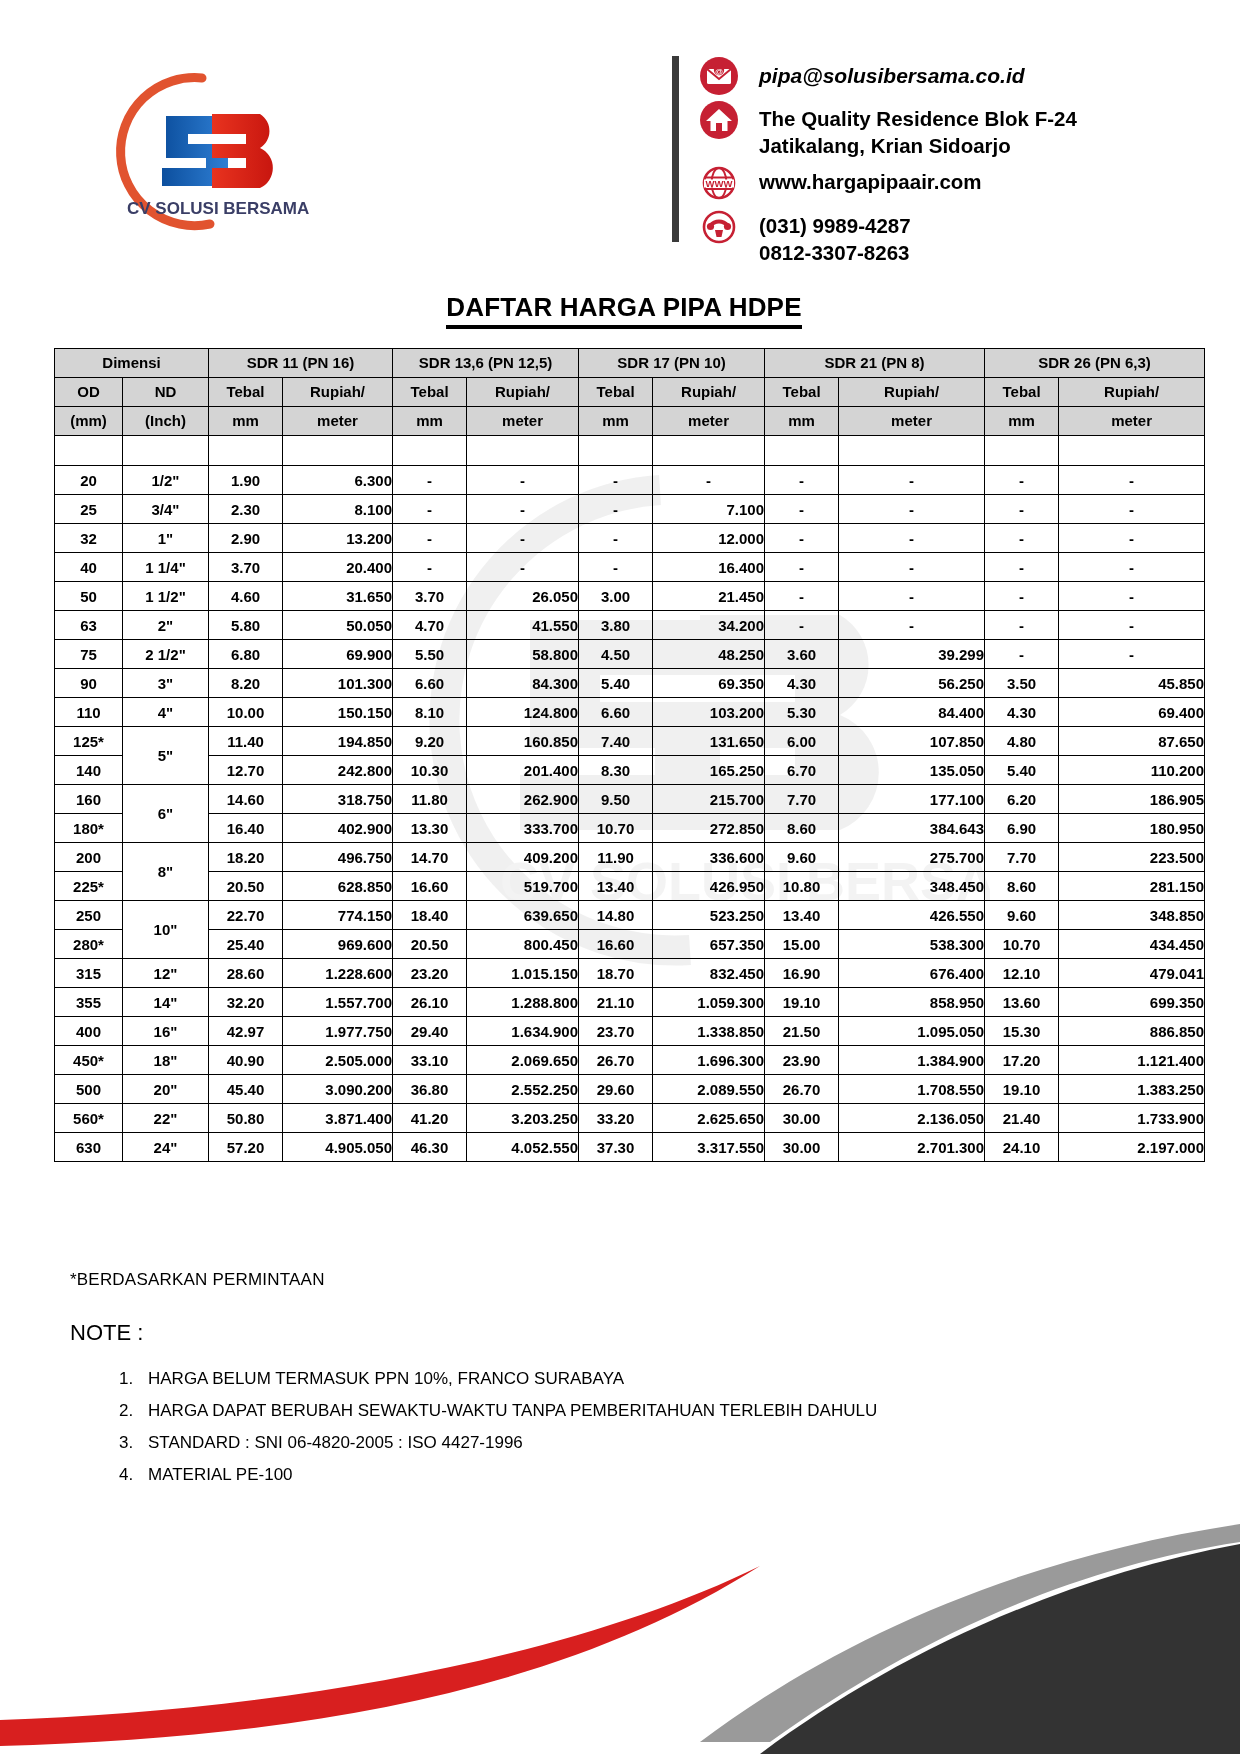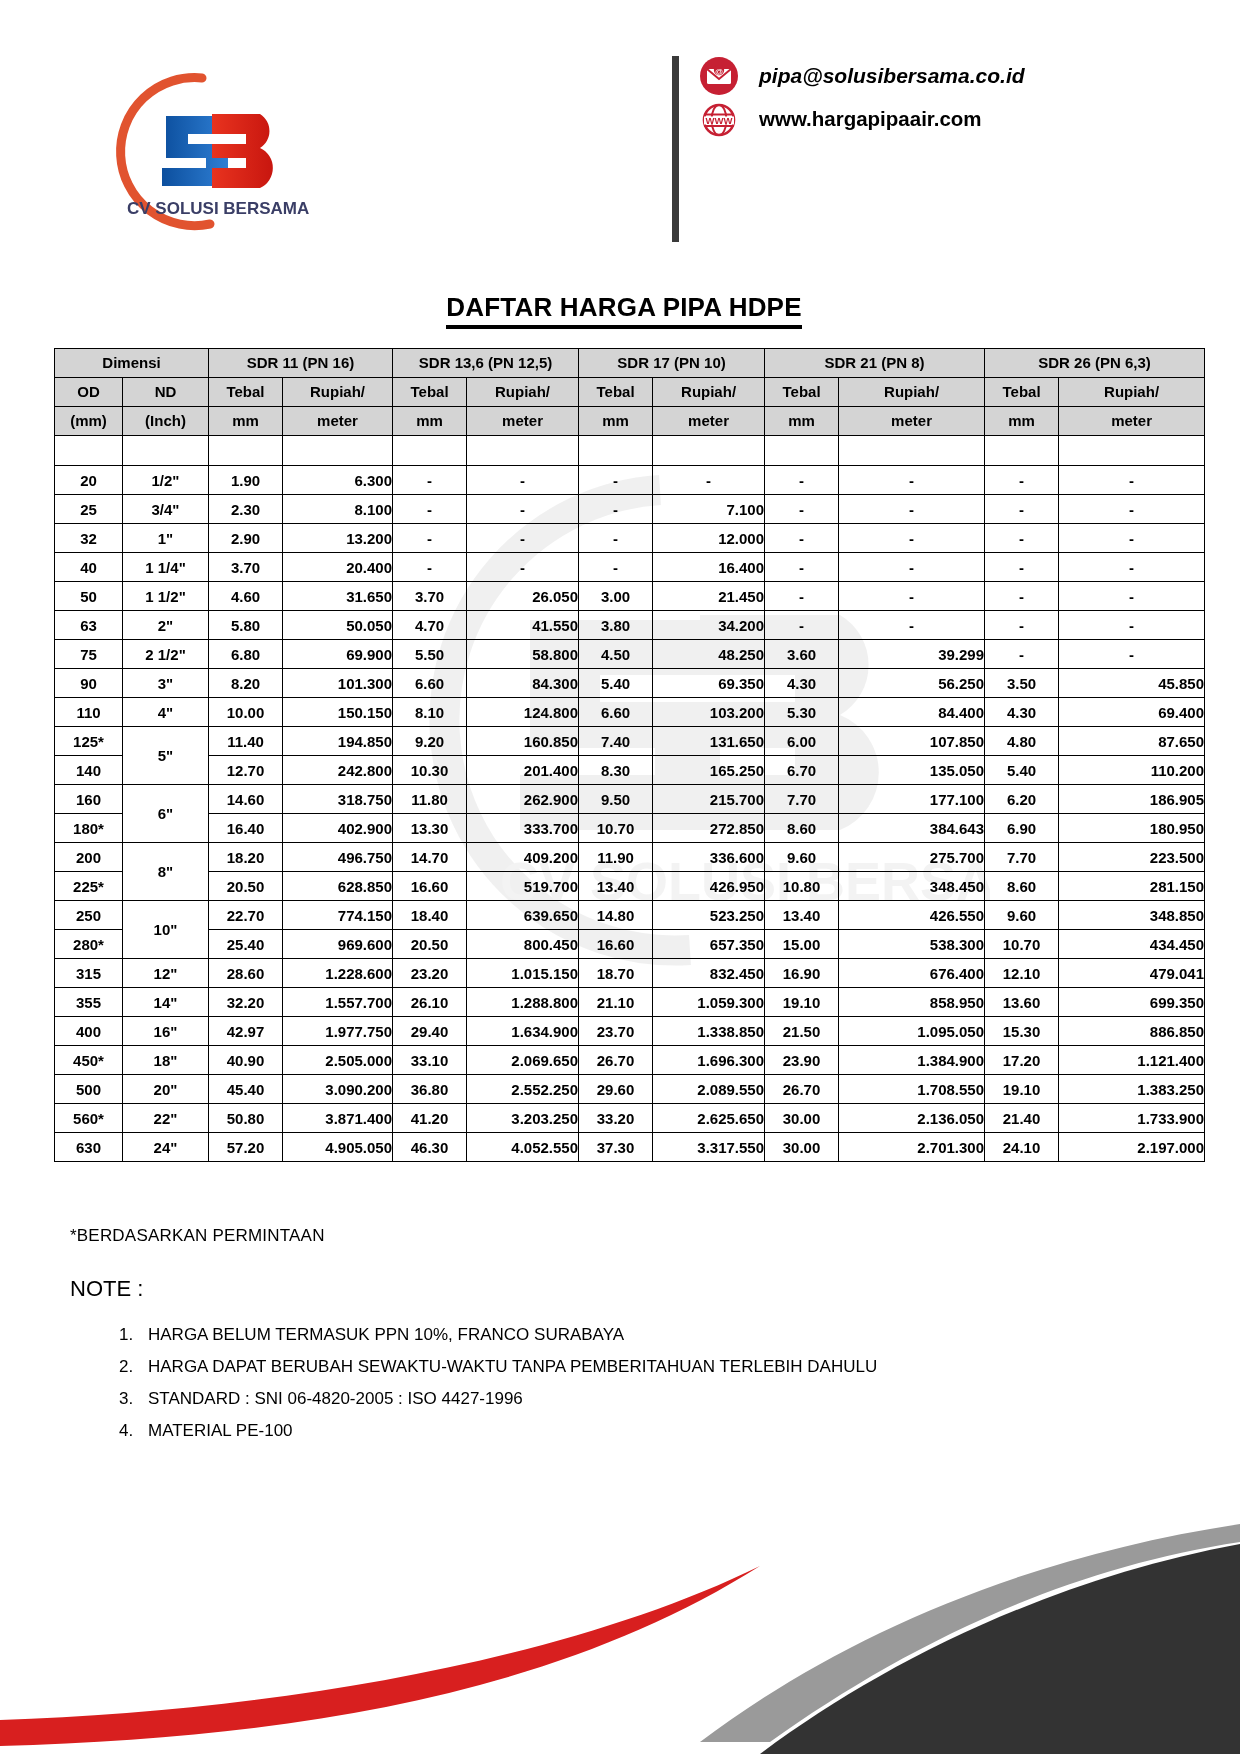--- a/index.html
+++ b/index.html
@@ -147,21 +147,21 @@
   col.w-p1   { width: 110px; }
   col.w-p2   { width: 112px; }
   col.w-p3   { width: 112px; }
   col.w-p4   { width: 146px; }
   col.w-p5   { width: 146px; }
 
   
   .notes {
     position: absolute;
     left: 70px;
-    top: 1226px;
+    top: 1270px;
     width: 1020px;
     z-index: 3;
   }
   .note-star {
     font-size: 17px;
     letter-spacing: 0.2px;
     margin-bottom: 30px;
   }
   .note-head {
     font-size: 22px;
@@ -223,33 +223,53 @@
         <svg class="cicon" viewBox="0 0 40 40">
           <circle cx="20" cy="20" r="19" fill="#c62033"></circle>
           <rect x="8" y="13" width="24" height="15" rx="1.5" fill="#fff"></rect>
           <path d="M8 13 L20 23 L32 13" fill="none" stroke="#c62033" stroke-width="2"></path>
           <circle cx="20" cy="14" r="5.2" fill="#c62033"></circle>
           <text x="20" y="17.6" font-size="8" fill="#fff" text-anchor="middle" font-family="Liberation Sans, sans-serif">@</text>
         </svg>
         <div class="ctext email">pipa@solusibersama.co.id</div>
       </div>
 
+      <div class="crow">
+        <svg class="cicon" viewBox="0 0 40 40">
+          <circle cx="20" cy="20" r="19" fill="#c62033"></circle>
+          <path d="M20 9 L33 21 L28.5 21 L28.5 31 L11.5 31 L11.5 21 L7 21 Z" fill="#fff"></path>
+          <rect x="17" y="23" width="6" height="8" fill="#c62033"></rect>
+        </svg>
+        <div class="ctext">The Quality Residence Blok F-24
+Jatikalang, Krian Sidoarjo</div>
+      </div>
 
       <div class="crow">
         <svg class="cicon" viewBox="0 0 40 40">
           <circle cx="20" cy="20" r="15" fill="none" stroke="#c62033" stroke-width="2.6"></circle>
           <ellipse cx="20" cy="20" rx="7.5" ry="15" fill="none" stroke="#c62033" stroke-width="2"></ellipse>
           <line x1="5" y1="14.5" x2="35" y2="14.5" stroke="#c62033" stroke-width="2"></line>
           <line x1="5" y1="26" x2="35" y2="26" stroke="#c62033" stroke-width="2"></line>
           <rect x="5" y="16.5" width="30" height="8" fill="#fff"></rect>
           <text x="20" y="24" font-size="9.5" font-weight="bold" fill="#c62033" text-anchor="middle" font-family="Liberation Sans, sans-serif">WWW</text>
         </svg>
         <div class="ctext">www.hargapipaair.com</div>
       </div>
 
+      <div class="crow">
+        <svg class="cicon" viewBox="0 0 40 40">
+          <circle cx="20" cy="20" r="15" fill="none" stroke="#c62033" stroke-width="2.6"></circle>
+          <path d="M10 17 A12 10 0 0 1 30 17 L27 20 A8 7 0 0 0 13 20 Z" fill="#c62033"></path>
+          <circle cx="11.5" cy="19.5" r="3.6" fill="#c62033"></circle>
+          <circle cx="28.5" cy="19.5" r="3.6" fill="#c62033"></circle>
+          <path d="M16 23 L24 23 L22.5 30 L17.5 30 Z" fill="#c62033"></path>
+        </svg>
+        <div class="ctext">(031) 9989-4287
+0812-3307-8263</div>
+      </div>
 
     </div>
   </div>
 </div>
 
 <div class="doc-title">
   <span>DAFTAR HARGA PIPA HDPE</span>
 </div>
 
 <svg class="watermark" viewBox="0 0 760 620">

